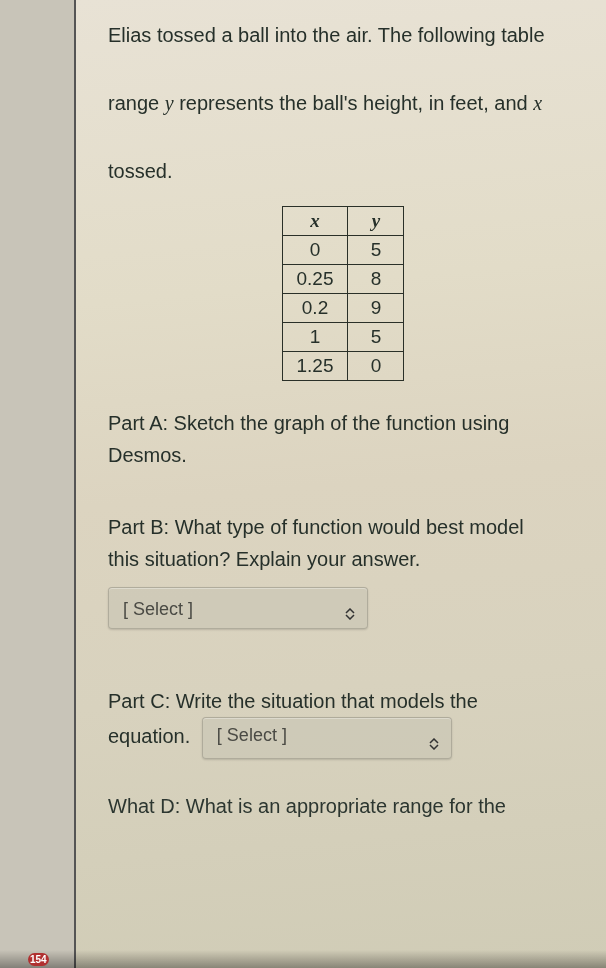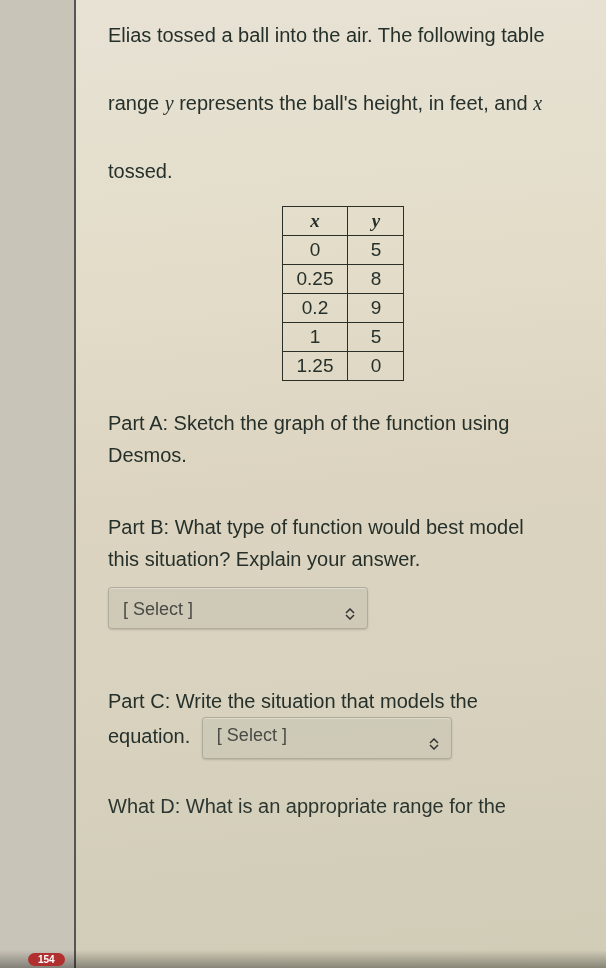--- a/index.html
+++ b/index.html
@@ -89,21 +89,21 @@
     height: 18px;
     background: linear-gradient(to bottom, rgba(0,0,0,0) 0%, rgba(0,0,0,0.35) 100%);
   }
   .badge {
     position: absolute;
     left: 28px;
     bottom: 2px;
     background: #b03030;
     color: #fff;
     font-size: 10px;
-    padding: 1px 10px;
+    padding: 1px 2px;
     border-radius: 8px;
     font-weight: bold;
   }
 </style>
 </head>
 <body>
 
 <div class="page">
 
   <div class="question-text">

